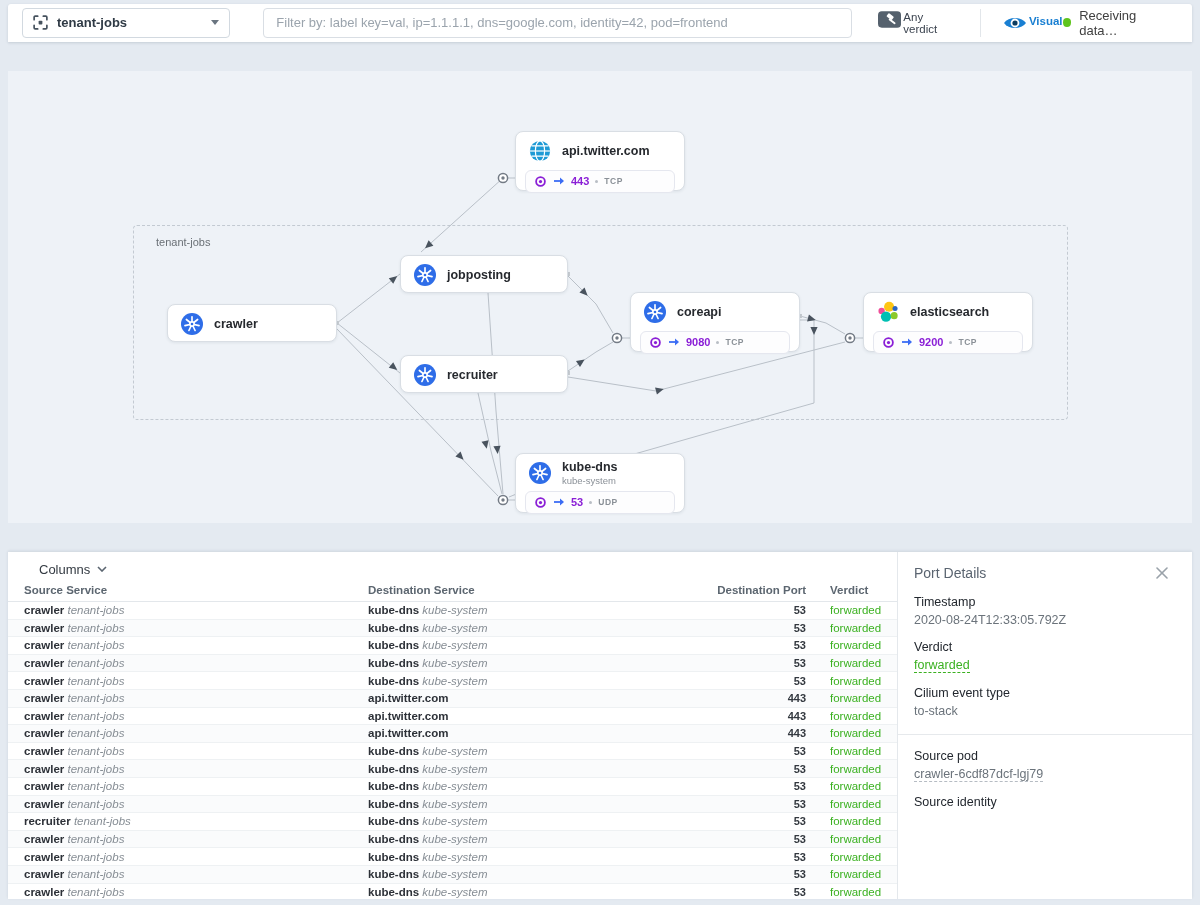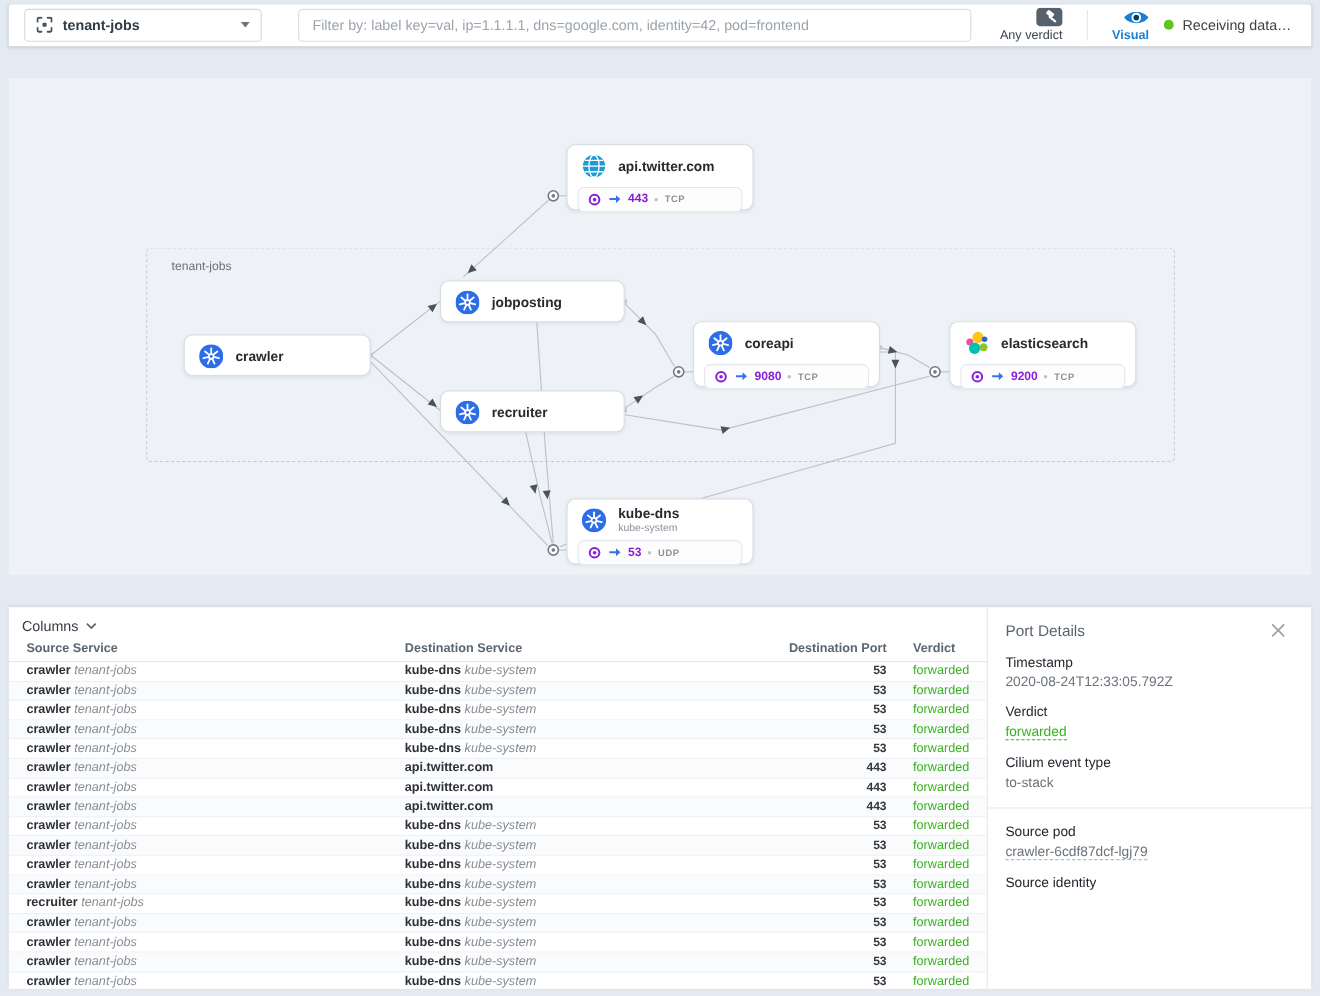--- a/index.html
+++ b/index.html
@@ -28,21 +28,21 @@
   .caret {
     width:0; height:0; border-left:4.5px solid transparent;
     border-right:4.5px solid transparent; border-top:5.5px solid #6a7580;
   }
   .filter {
     margin-left:33px; width:612px; height:30px; border:1px solid #d9dee4;
     border-radius:4px; padding:0 12px; font-size:13px; color:#333;
     font-family:"Liberation Sans", sans-serif; outline:none; background:#fff;
   }
   .filter::placeholder { color:#9ba4ad; }
-  .tb-group { display:flex; flex-direction:column; align-items:flex-end; gap:2px; margin-left:26px; cursor:pointer; }
+  .tb-group { display:flex; flex-direction:row; align-items:flex-start; gap:2px; margin-left:26px; cursor:pointer; }
   .tb-label { font-size:11.5px; color:#3c4450; }
   .tb-label.blue { color:var(--accent-blue); font-weight:700; }
   .vdiv { width:1px; height:28px; background:#e2e6ea; margin-left:22px; }
   .tb-group.visual { margin-left:22px; }
   .status { margin-left:auto; display:flex; align-items:center; gap:8px; padding-right:4px; }
   .dot { width:9px; height:9px; border-radius:50%; background:var(--status-green); }
   .status span:last-child { font-size:13px; color:#404040; }
 
   
   .map { position:relative; margin:0 8px; height:506px; background:#eef2f7; overflow:hidden; }
@@ -68,21 +68,21 @@
   .port { font-size:11px; font-weight:700; color:var(--port-purple); }
   .pdot { width:3px; height:3px; border-radius:50%; background:#b9bec5; }
   .proto { font-size:8.5px; font-weight:700; letter-spacing:.5px; color:#8a9097; }
 
   
   .bottom {
     margin:0 8px 6px 8px; height:347px; background:#fff; display:flex;
     box-shadow:0 -1px 3px rgba(20,40,60,.1); position:relative; z-index:4;
   }
   .flows { width:889px; flex:none; display:flex; flex-direction:column; overflow:hidden; }
-  .cols-bar { height:26px; display:flex; align-items:center; padding:8px 16px 0 12px; }
+  .cols-bar { height:26px; display:flex; align-items:center; padding:8px 16px 0 31px; }
   .cols-btn { display:flex; align-items:center; gap:7px; cursor:pointer; font-size:13px; color:#333a42; }
   .thead {
     height:24px; display:grid; grid-template-columns:344px 330px 108px 1fr;
     align-items:center; padding-left:16px; border-bottom:1px solid #e3e7eb;
   }
   .hcell { font-size:11.5px; font-weight:700; color:#5c6670; }
   .hcell.right { text-align:right; }
   .hcell.vpad { padding-left:24px; }
   .tbody { flex:1; overflow:hidden; }
   .trow {

